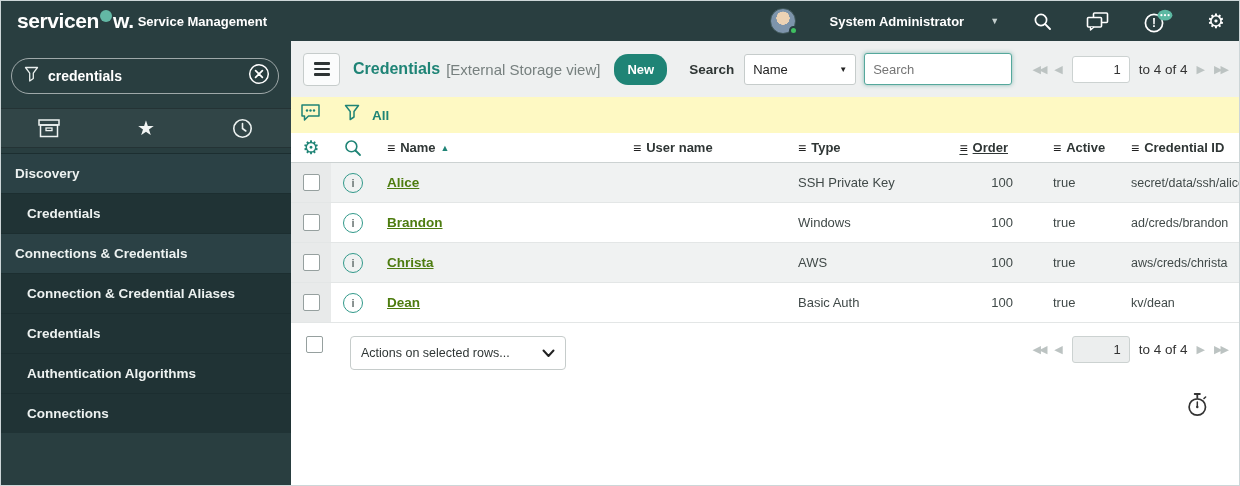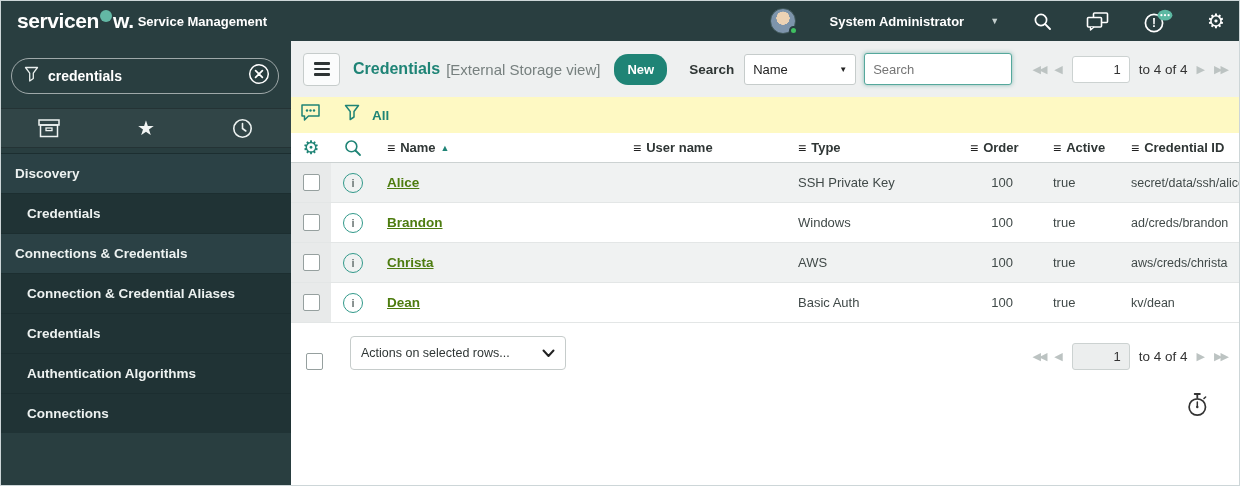--- a/index.html
+++ b/index.html
@@ -58,37 +58,37 @@
   .bc-chat { margin-left:9px; }
   .bc-funnel { margin-left:23px; }
   .bc-all { margin-left:12px; color:#1f8476; font-size:13.5px; font-weight:600; cursor:pointer; }
 
   .grid-cols { display:grid; grid-template-columns:40px 44px 250px 165px 180px 75px 78px auto; }
   .thead { height:30px; align-items:center; border-bottom:1px solid #ccd2d2; flex:0 0 auto; }
   .icon-cell { display:flex; justify-content:center; align-items:center; }
   .hwrap { display:contents; }
   .hcell { display:flex; align-items:center; gap:5px; padding-left:8px; font-size:13px; font-weight:700; color:#2f3635; cursor:pointer; white-space:nowrap; }
   .hcell:nth-of-type(1) { padding-left:12px; }
-  .hcell.right { justify-content:space-between; padding-right:32px; padding-left:0; }
+  .hcell.right { justify-content:flex-end; padding-right:32px; padding-left:0;text-decoration:underline; }
   .col-menu::before { content:"≡"; font-size:14px; color:#222; font-weight:400; }
   .sort { color:#1f8476; font-size:9px; }
 
   .trow { height:40px; align-items:stretch; border-bottom:1px solid #e3e6e6; background:#fff; }
   .trow:nth-child(odd) { background:#f0f2f2; }
   .cell { display:flex; align-items:center; font-size:13px; color:#414a49; padding-left:8px; white-space:nowrap; overflow:hidden; }
   .check-cell { background:#e8eaea; justify-content:center; padding-left:0; }
   .checkbox { width:17px; height:17px; background:#fff; border:1px solid #96a09f; border-radius:2px; cursor:pointer; }
   .info-cell { justify-content:center; padding-left:0; }
   .info-icon { width:20px; height:20px; border:1.5px solid #31998a; border-radius:50%; display:flex; align-items:center; justify-content:center; font-size:11px; font-weight:700; color:#6a7473; cursor:pointer; background:transparent; }
   .name-cell { padding-left:12px; }
   .row-link { color:#4d7c0f; font-size:13.5px; font-weight:600; text-decoration:underline; cursor:pointer; }
   .cell.order { justify-content:flex-end; padding-right:32px; padding-left:0; }
   .cell.credid { font-size:12.5px; }
 
-  .footer-row { display:flex; align-items:flex-end; margin-top:13px; padding:0 12px; flex:0 0 auto; }
+  .footer-row { display:flex; align-items:flex-start; margin-top:13px; padding:0 12px; flex:0 0 auto; }
   .footer-check { margin-left:3px; }
   .actions-select { margin-left:27px; width:216px; height:34px; border:1px solid #c6cccb; border-radius:4px; background:#fff; display:flex; align-items:center; padding:0 10px; font-size:12.5px; color:#2f3635; cursor:pointer; }
   .actions-select .chev { margin-left:auto; display:flex; align-items:center; }
 
   .stopwatch-row { display:flex; justify-content:flex-end; padding-right:30px; margin-top:22px; }
 </style>
 </head>
 <body>
 
 <div class="app">

